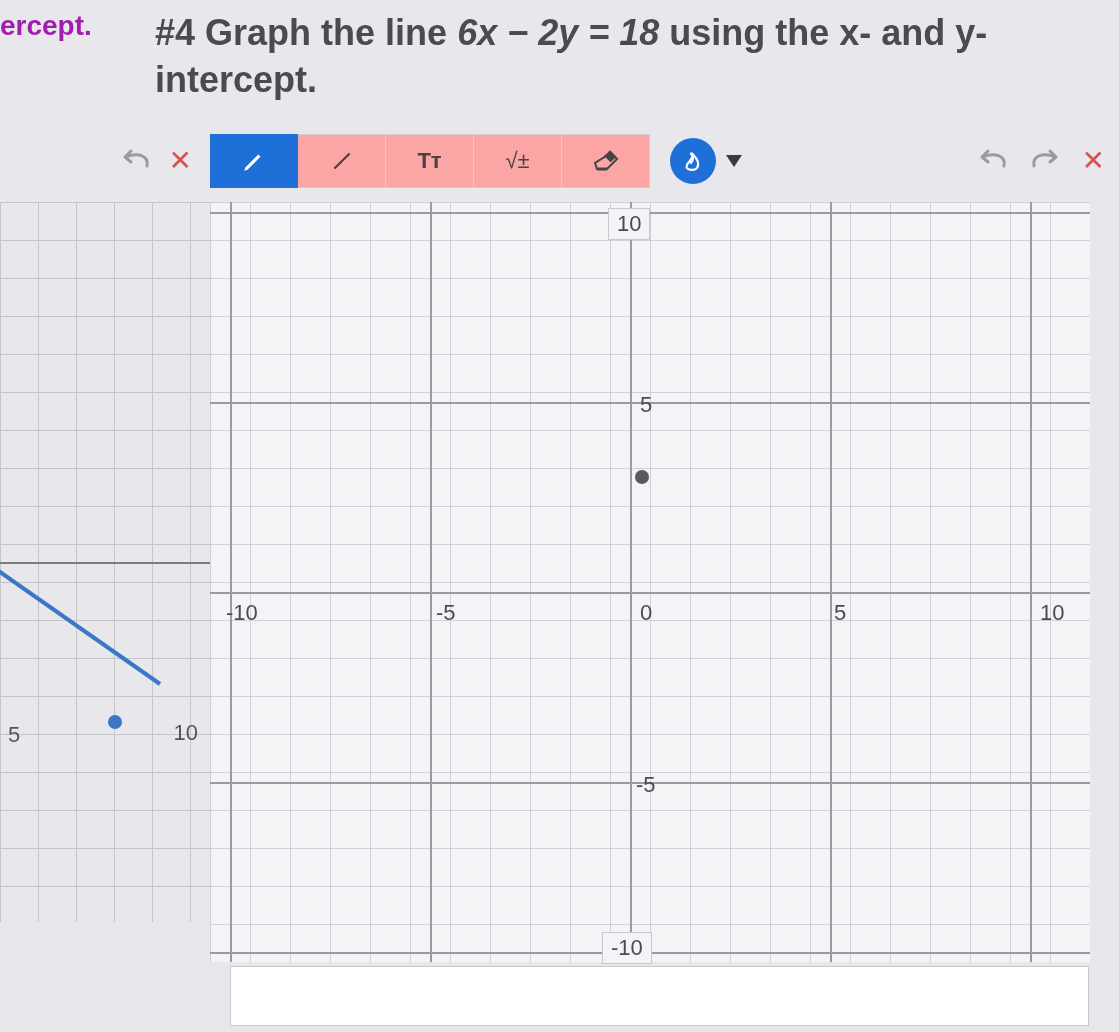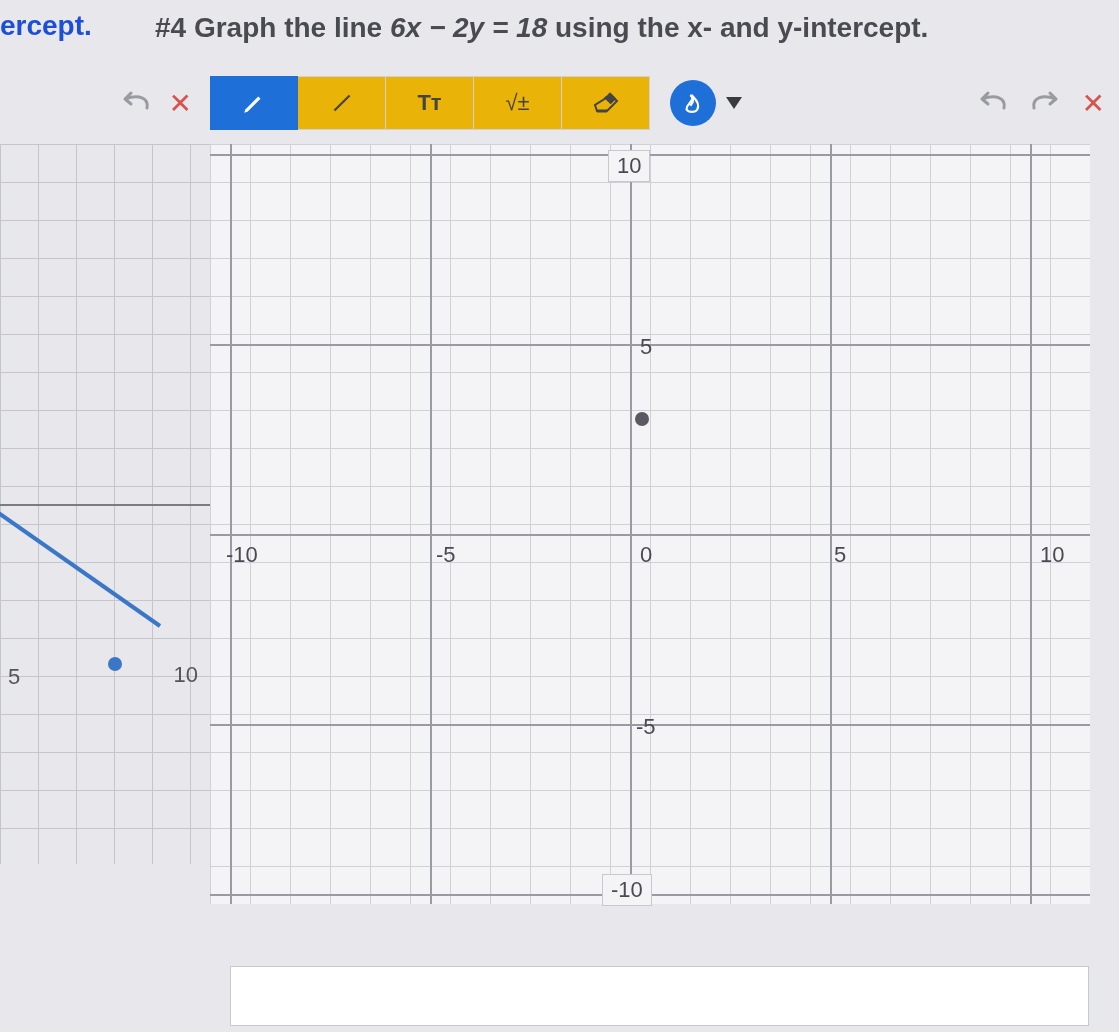--- a/index.html
+++ b/index.html
@@ -12,30 +12,30 @@
   position: relative;
 }
 .header-row {
   display: flex;
   align-items: flex-start;
   padding: 10px 0 0 0;
 }
 .left-label {
   font-size: 28px;
   font-weight: 700;
-  color: #1d4ed8;
+  color: #a21caf;
   padding-left: 0;
   width: 155px;
   flex-shrink: 0;
 }
 .question-block {
   flex: 1;
 }
 .question-title {
-  font-size: 28px;
+  font-size: 36px;
   font-weight: 700;
   color: #4a4a52;
   line-height: 1.3;
 }
 .question-title .eq { font-style: italic; }
 .question-sub {
   font-size: 26px;
   color: #555560;
   margin-top: 6px;
 }
@@ -94,21 +94,21 @@
   position: relative;
 }
 .toolbar {
   display:flex;
   align-items:center;
   height:58px;
   gap:0;
 }
 .tool {
   width:88px; height:54px; display:flex; align-items:center; justify-content:center;
-  border:1px solid #cfcfd4; background:#eab308; cursor:pointer; font-size:22px; color:#444;
+  border:1px solid #cfcfd4; background:#fca5a5; cursor:pointer; font-size:22px; color:#444;
 }
 .tool.active { background:#1f6fd8; border-color:#1f6fd8; color:#fff; }
 .tool + .tool { border-left:none; }
 .tool svg { display:block; }
 .color-btn {
   width:46px; height:46px; border-radius:50%; background:#1f6fd8; margin-left:20px;
   display:flex; align-items:center; justify-content:center; cursor:pointer;
 }
 .dropdown-caret {
   width:0; height:0; border-left:8px solid transparent; border-right:8px solid transparent;

